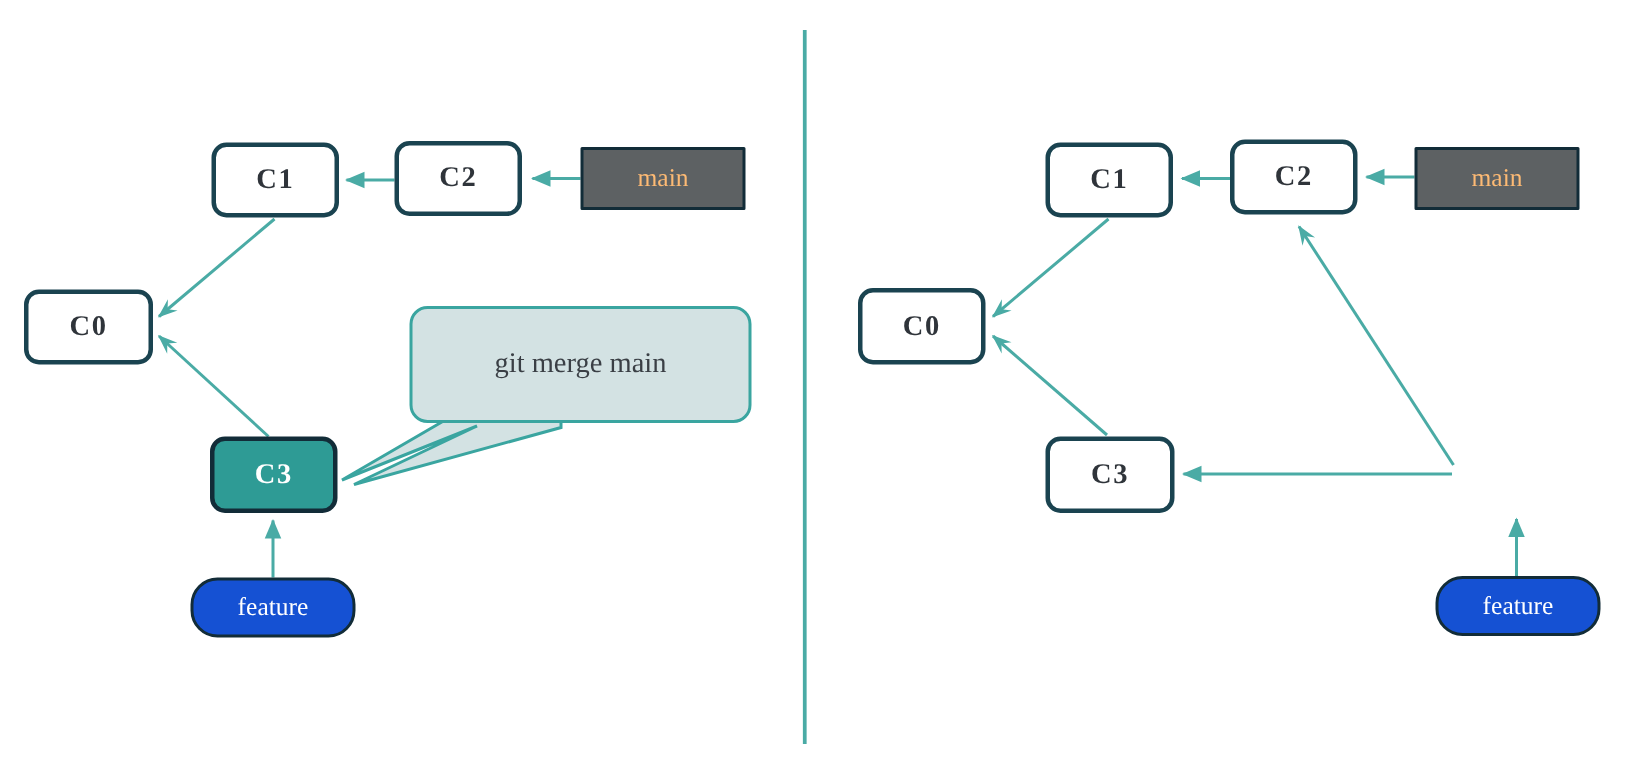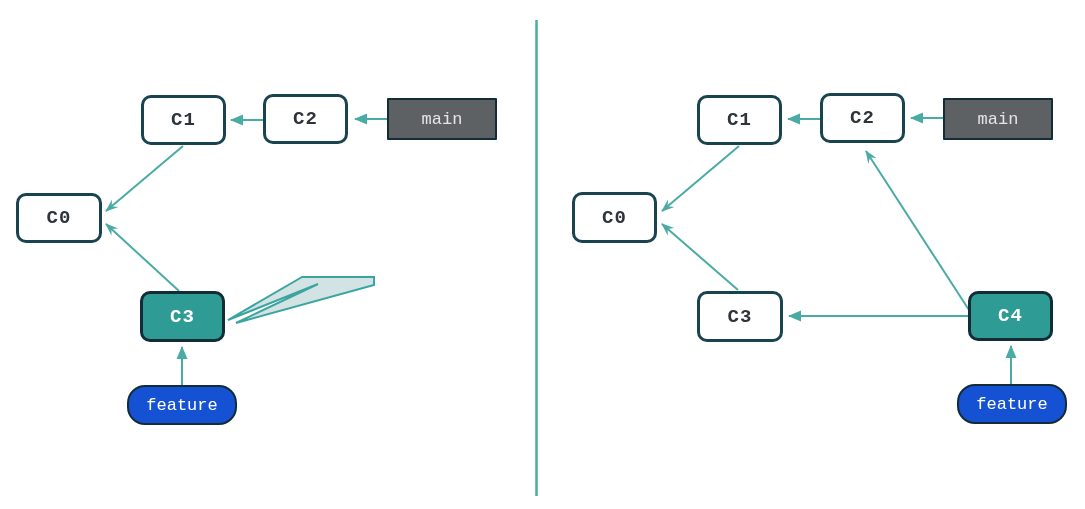--- a/index.html
+++ b/index.html
@@ -1,21 +1,21 @@
 <!DOCTYPE html>
 <html><head>
 <meta charset="utf-8">
 <style>
   html, body { margin: 0; padding: 0; background: #ffffff; }
   .canvas {
     position: relative;
     width: 1085px;
     height: 509px;
     background: #ffffff;
-    font-family: Liberation Mono, monospace;
+    font-family: Liberation Serif, serif;
     overflow: hidden;
   }
   svg.edges { position: absolute; left: 0; top: 0; }
   .node {
     position: absolute;
     display: flex;
     align-items: center;
     justify-content: center;
     box-sizing: border-box;
     white-space: nowrap;
@@ -32,21 +32,21 @@
   .commit.highlight {
     background: #2e9b95;
     border-color: #122c38;
     color: #ffffff;
   }
   .branch {
     border: 2.5px solid #122c38;
     border-radius: 1px;
     font-size: 17px;
   }
-  .branch.main { background: #5d6163; color: #e5e5e5; }
+  .branch.main { background: #5d6163; color: #fdba74; }
   .branch.feature { background: #1551d3; color: #ffffff; border-radius: 18px; }
   .callout {
     position: absolute;
     box-sizing: border-box;
     background: #d3e2e3;
     border: 2.5px solid #3aa5a0;
     border-radius: 12px;
     font-size: 19px;
     color: #3a3f45;
     display: flex;
@@ -93,28 +93,28 @@
   <div class="node commit" style="left:263px; top:94px; width:85px; height:50px;">C2</div>
 
   <div class="node branch main" style="left:387px; top:98px; width:110px; height:42px;">main</div>
 
   <div class="node commit" style="left:16px; top:193px; width:86px; height:50px;">C0</div>
 
   <div class="node commit highlight" style="left:140px; top:291px; width:85px; height:51px;">C3</div>
 
   <div class="node branch feature" style="left:127px; top:385px; width:110px; height:40px;">feature</div>
 
+  <div class="callout" style="left:273px; top:204px; width:228px; height:78px;">git merge main</div>
 
   <div class="node commit" style="left:697px; top:95px; width:85px; height:50px;">C1</div>
 
   <div class="node commit" style="left:820px; top:93px; width:85px; height:50px;">C2</div>
 
   <div class="node branch main" style="left:943px; top:98px; width:110px; height:42px;">main</div>
 
   <div class="node commit" style="left:572px; top:192px; width:85px; height:51px;">C0</div>
 
   <div class="node commit" style="left:697px; top:291px; width:86px; height:51px;">C3</div>
 
-  <div class="node commit highlight" style="left:968px; top:291px; width:85px; height:50px;">C4</div>
 
   <div class="node branch feature" style="left:957px; top:384px; width:110px; height:40px;">feature</div>
 
 </div>
 
 </body></html>

